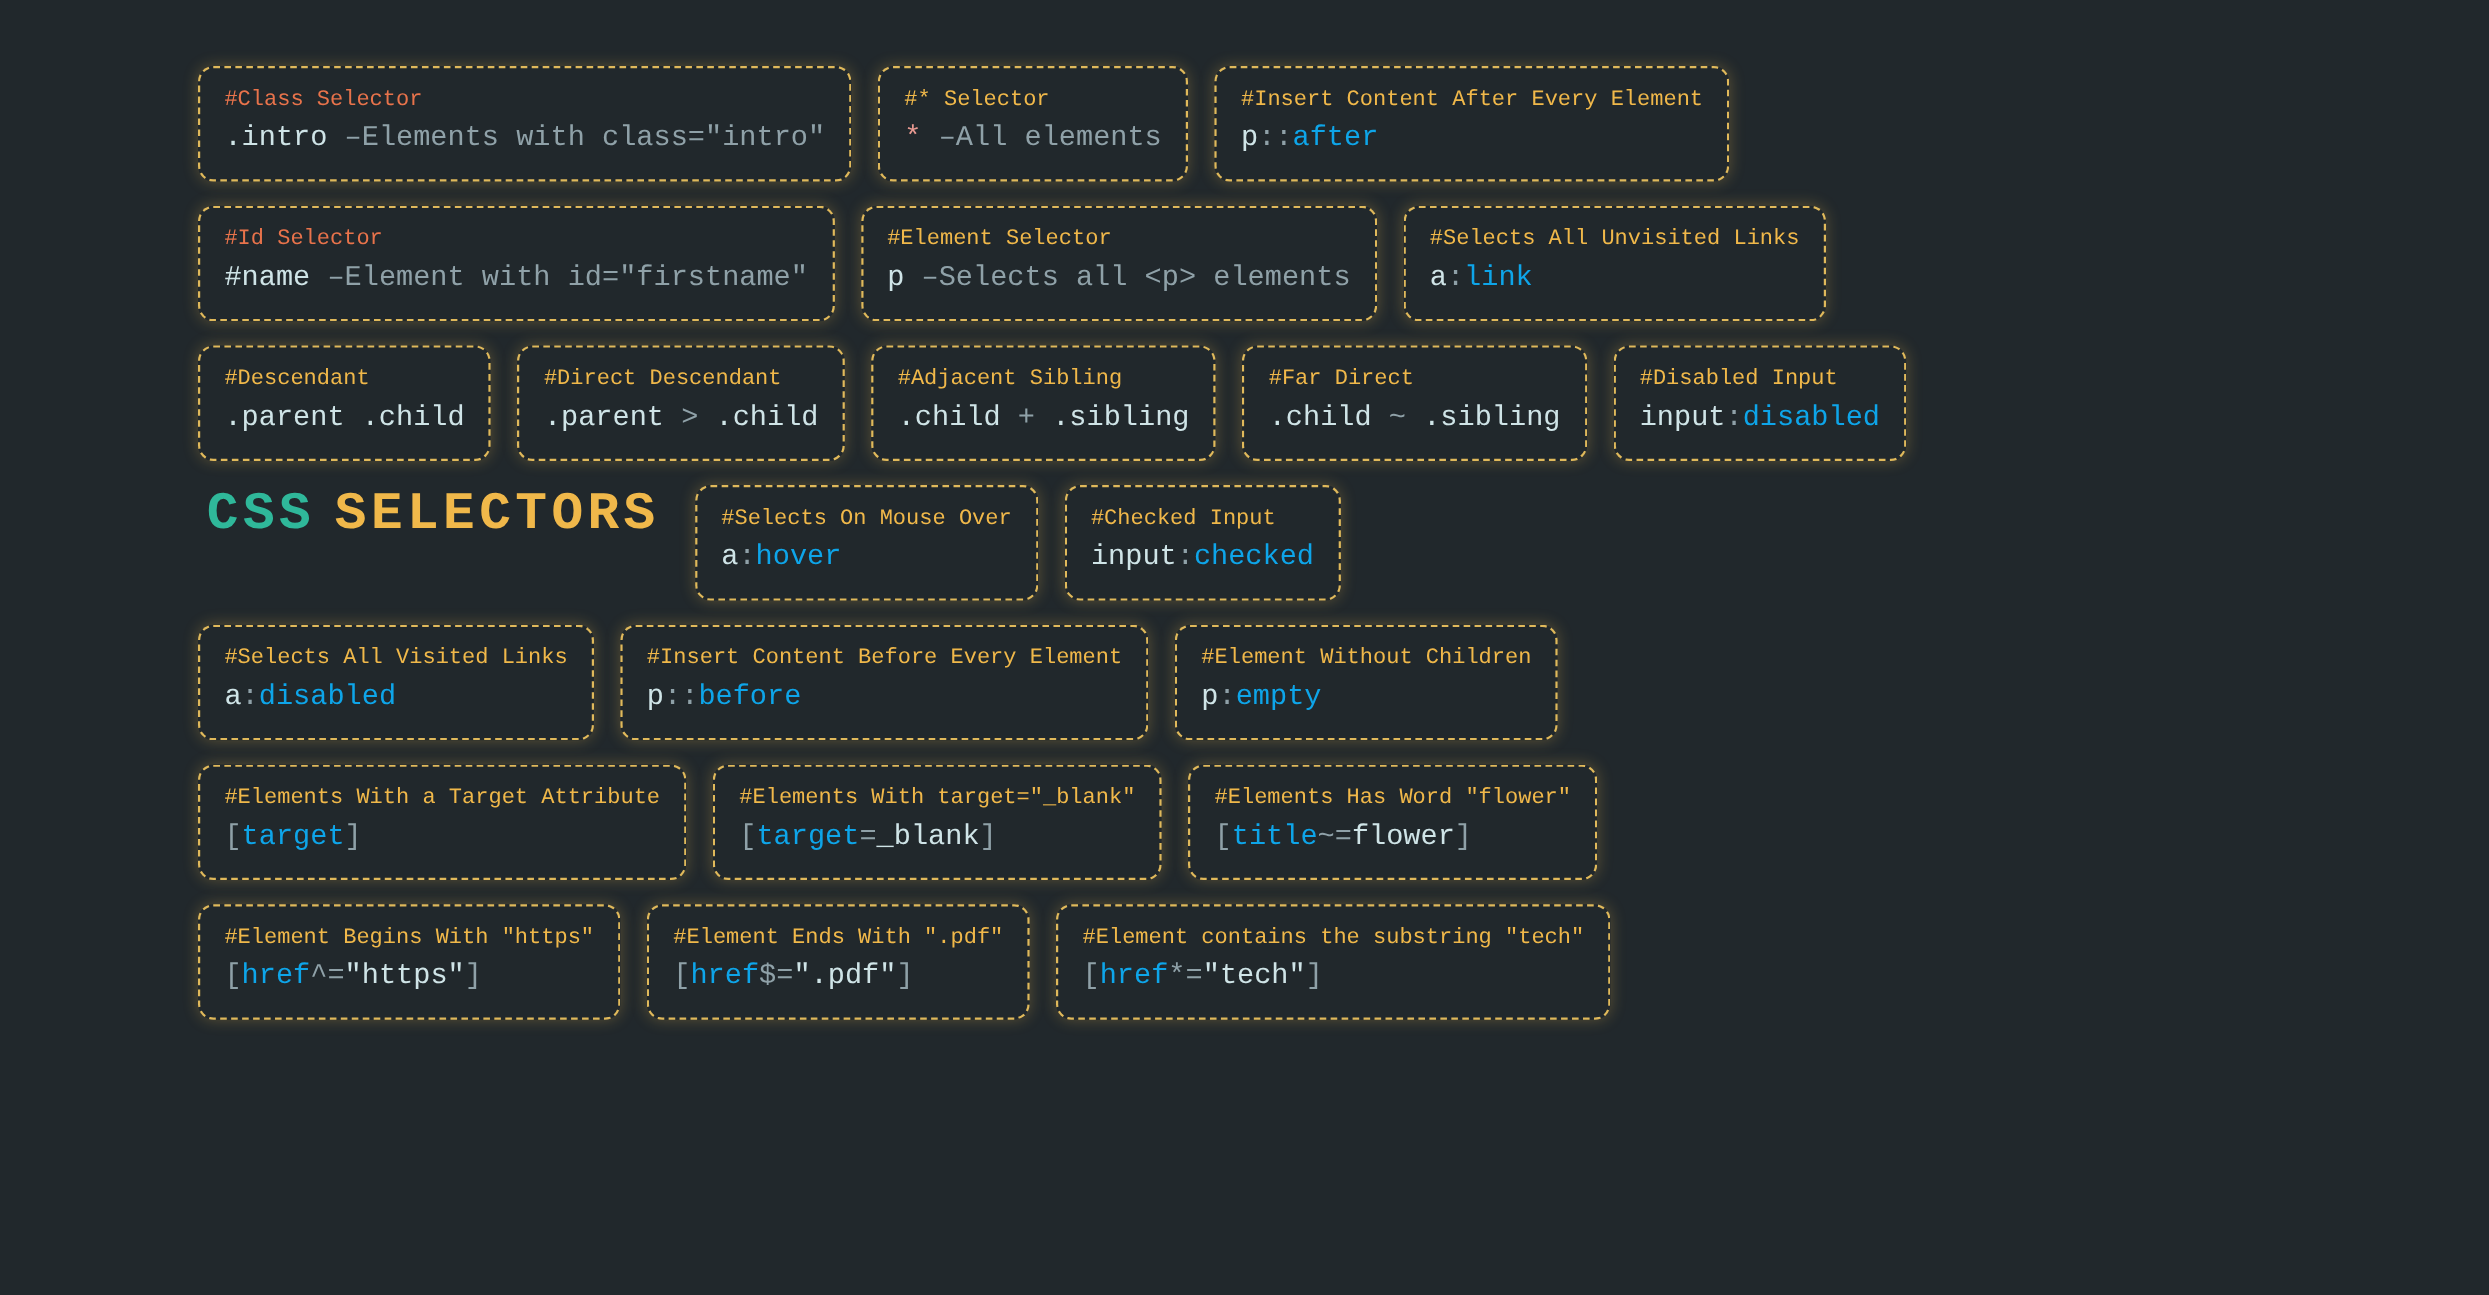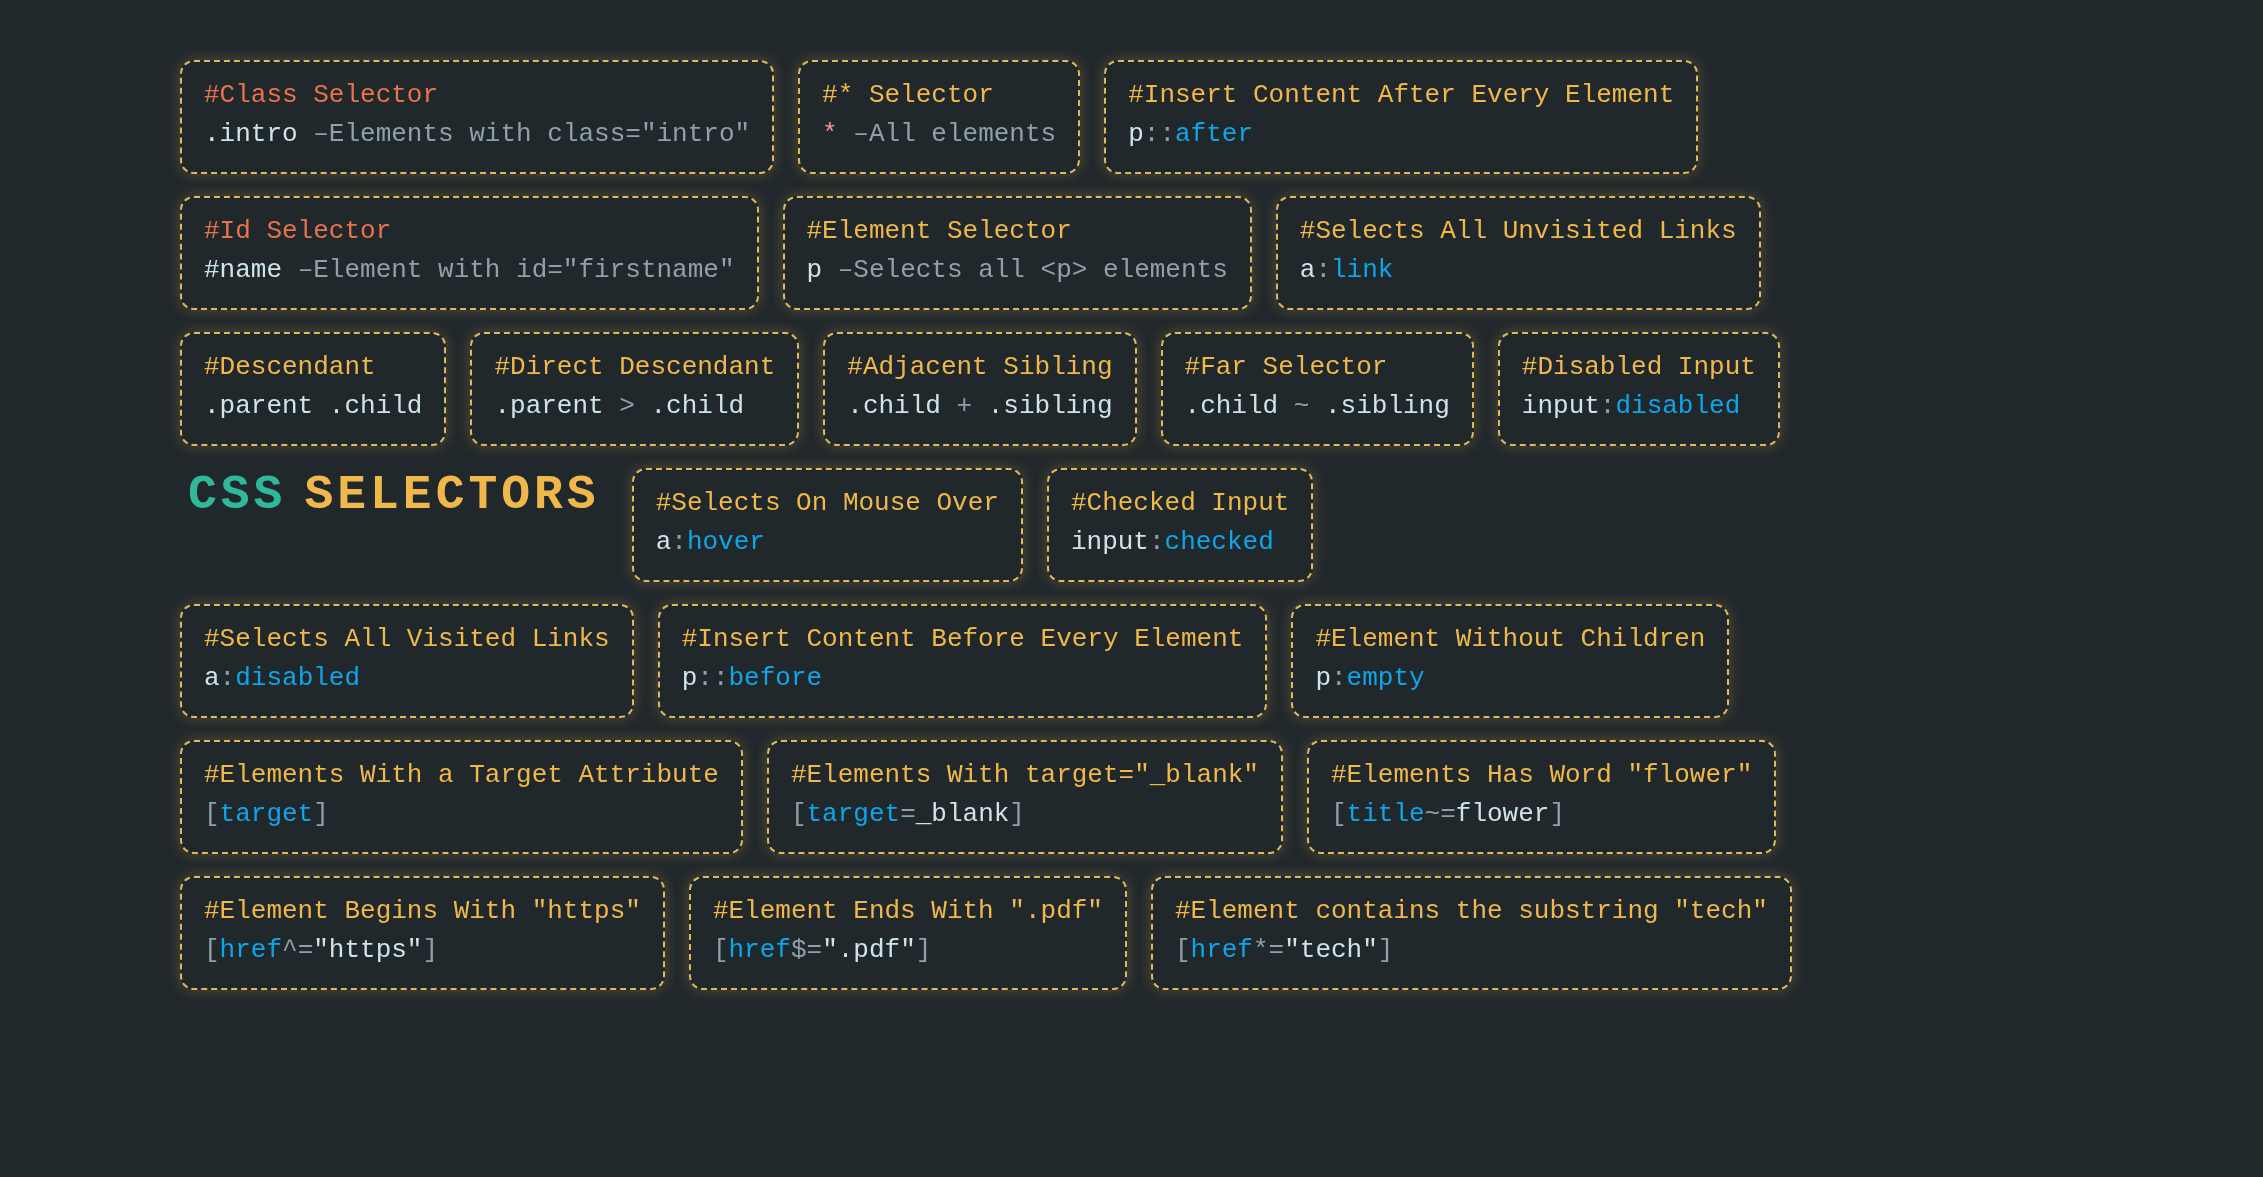--- a/index.html
+++ b/index.html
@@ -20,21 +20,21 @@
   }
   .card {
     border: 2.5px dashed #e0b95b;
     border-radius: 14px;
     padding: 14px 22px 18px 22px;
     box-shadow: 0 0 14px rgba(255, 200, 80, 0.25);
     white-space: nowrap;
   }
   .card-title {
     color: #f0b84a;
-    font-size: 26px;
+    font-size: 20px;
     line-height: 1.5;
     font-weight: 500;
   }
   .card-title.red { color: #e8734b; }
   .card-body {
     font-size: 26px;
     line-height: 1.5;
     color: #b7c2c7;
   }
   .sel      { color: #cfe4e7; text-align: center; }
@@ -97,21 +97,21 @@
       </div>
       <div class="card">
         <div class="card-title">#Direct Descendant</div>
         <div class="card-body"><span class="sel">.parent </span><span class="punct">&gt;</span><span class="sel"> .child</span></div>
       </div>
       <div class="card">
         <div class="card-title">#Adjacent Sibling</div>
         <div class="card-body"><span class="sel">.child </span><span class="punct">+</span><span class="sel"> .sibling</span></div>
       </div>
       <div class="card">
-        <div class="card-title">#Far Selector</div>
+        <div class="card-title">#Far Direct</div>
         <div class="card-body"><span class="sel">.child </span><span class="punct">~</span><span class="sel"> .sibling</span></div>
       </div>
       <div class="card">
         <div class="card-title">#Disabled Input</div>
         <div class="card-body"><span class="sel">input</span><span class="punct">:</span><span class="pseudo">disabled</span></div>
       </div>
     </div>
     <div class="row">
       <div class="hero">
         <div class="hero-text"><span class="hero-css">CSS</span><span class="hero-sel">SELECTORS</span></div>

